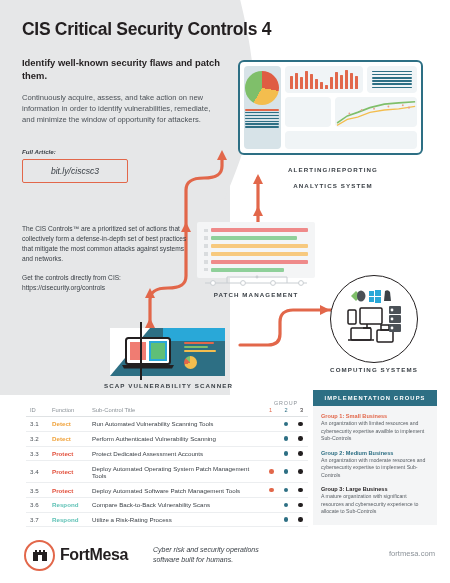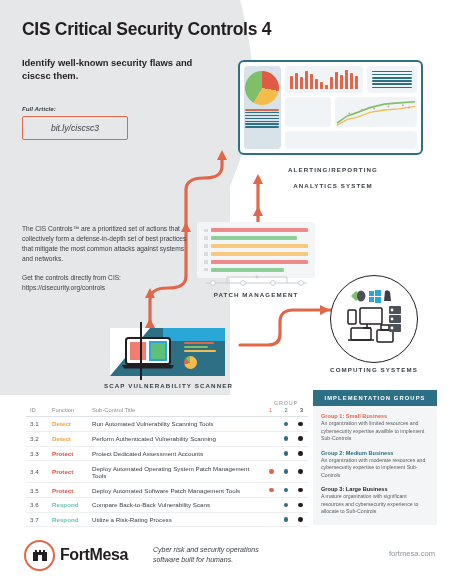--- a/index.html
+++ b/index.html
@@ -160,21 +160,22 @@
 
 <div id="page">
 
   <div class="bg-blob2"></div>
   <svg class="bg-curve" viewBox="0 0 130 440" preserveAspectRatio="none">
     <path d="M0,0 L60,0 C92,120 92,150 56,236 C30,300 14,340 0,400 Z" fill="#e6e7e8"></path>
   </svg>
 
   <div class="left-col">
     <h1 class="title">CIS Critical Security Controls 4</h1>
-    <p class="subtitle">Identify well-known security flaws and ciscsc them.</p>
+    <p class="subtitle">Identify well-known security flaws and patch them.</p>
+    <p class="body-text">Continuously acquire, assess, and take action on new information in order to identify vulnerabilities, remediate, and minimize the window of opportunity for attackers.</p>
     <p class="full-article">Full Article:</p>
     <div class="url-box">
       <span>bit.ly/ciscsc3</span>
     </div>
   </div>
 
   <div class="cis-text">
     <p>The CIS Controls™ are a prioritized set of actions that collectively form a defense-in-depth set of best practices that mitigate the most common attacks against systems and networks.</p>
     <p class="second">Get the controls directly from CIS:</p>
     <p>https://cisecurity.org/controls</p>

